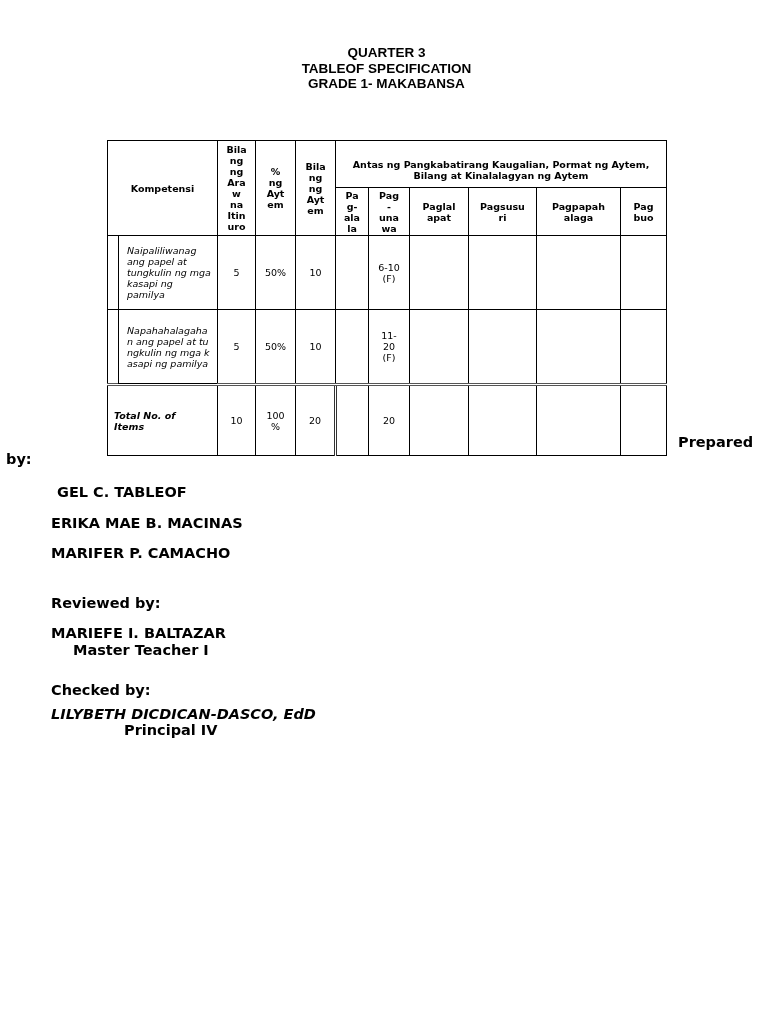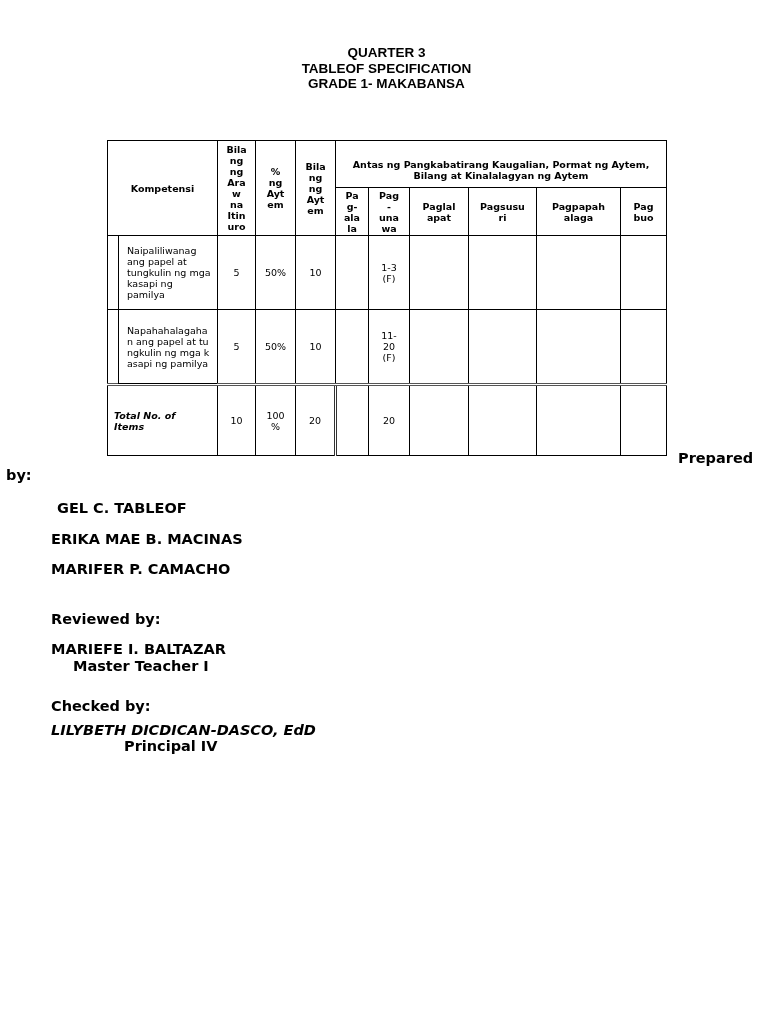--- a/index.html
+++ b/index.html
@@ -12,26 +12,26 @@
   .hb { font-weight:bold; }
   .hdr-top td { height:46px; }
   .hdr-sub td { height:47px; }
   .row-a td { height:73px; }
   .row-b td { height:73px; }
   .row-t td { height:69px; }
   td.comp-cell { position:relative; text-align:left !important; }
   .comp-inner { position:absolute; left:10px; right:0; top:0; bottom:0; border-left:1px solid #000; }
   .row-a .comp-inner { top:-1px; }
   .row-b .comp-inner { bottom:-1px; border-bottom:1px solid #000; }
-  .comp-text { position:absolute; left:8px; right:4px; top:50%; transform:translateY(-50%); font-size:9.5px; line-height:11px; text-align:left; }
+  .comp-text { position:absolute; left:8px; right:4px; top:50%; transform:translateY(-50%); font-size:9.5px; line-height:11px; text-align:left;font-style:italic; }
   .row-t td { border-top:3px double #555 !important; vertical-align:bottom; }
   .total-label { font-style:italic; font-weight:bold; text-align:left !important; padding-left:6px !important; }
   .dbl-left { border-left:3px double #333 !important; }
 
-  .sig { position:absolute; font-weight:bold; font-size:14.5px; line-height:16px; white-space:nowrap; font-family:"DejaVu Sans", sans-serif;margin-top:16px; }
+  .sig { position:absolute; font-weight:bold; font-size:14.5px; line-height:16px; white-space:nowrap; font-family:"DejaVu Sans", sans-serif; }
 </style>
 </head>
 <body>
 
 <div class="title">
   <div>QUARTER 3</div>
   <div>TABLEOF SPECIFICATION</div>
   <div>GRADE 1- MAKABANSA</div>
 </div>
 
@@ -89,21 +89,21 @@
     <td class="comp-cell">
       <div class="comp-inner">
         <div class="comp-text">Naipaliliwanag ang papel at tungkulin ng mga kasapi ng pamilya</div>
       </div>
     </td>
     <td>5</td>
     <td>50%</td>
     <td>10</td>
     <td></td>
     <td>
-          <span style="display:block;width:30px;margin:0 auto;word-spacing:20px;">1-3 (F)</span>
+          <span style="display:block;width:30px;margin:0 auto;word-spacing:20px;">6-10 (F)</span>
         </td>
     <td></td>
     <td></td>
     <td></td>
     <td></td>
   </tr>
 
   <tr class="row-b">
     <td class="comp-cell">
       <div class="comp-inner">

